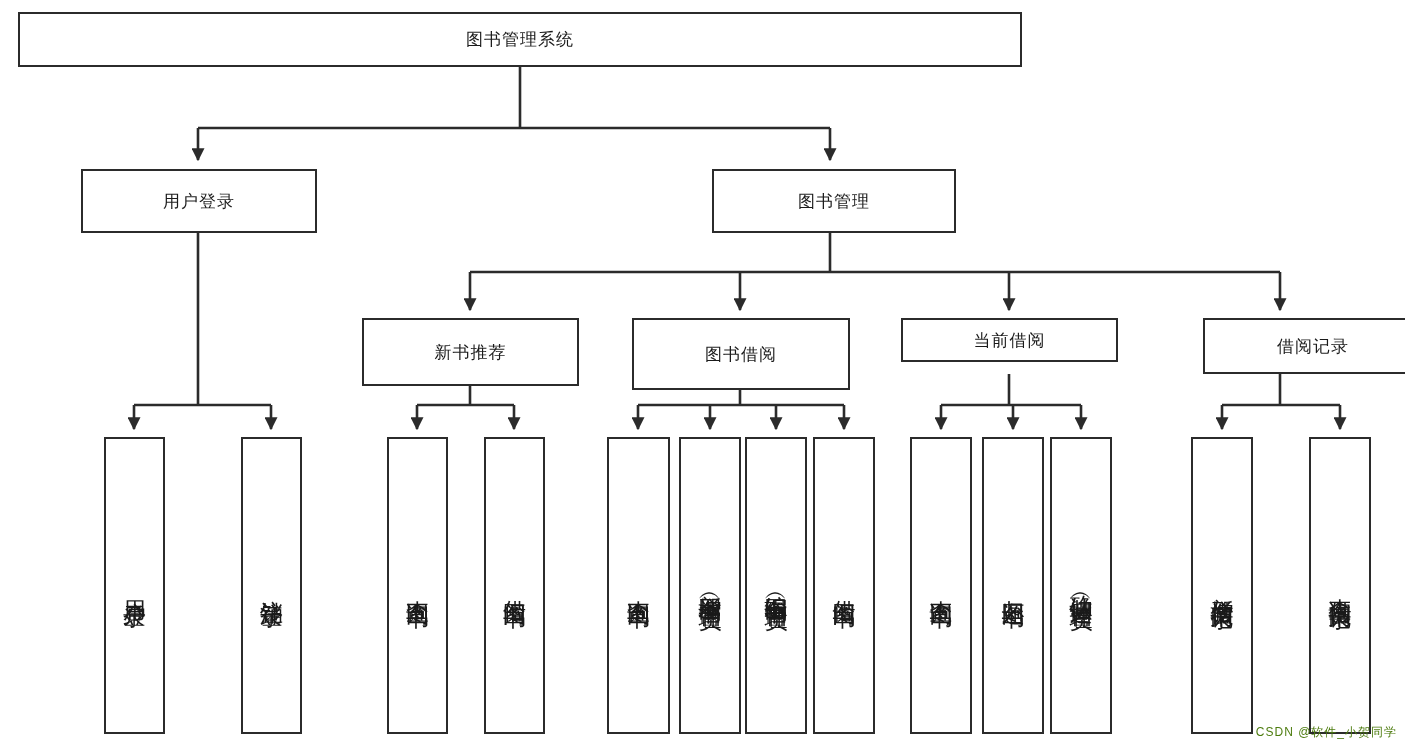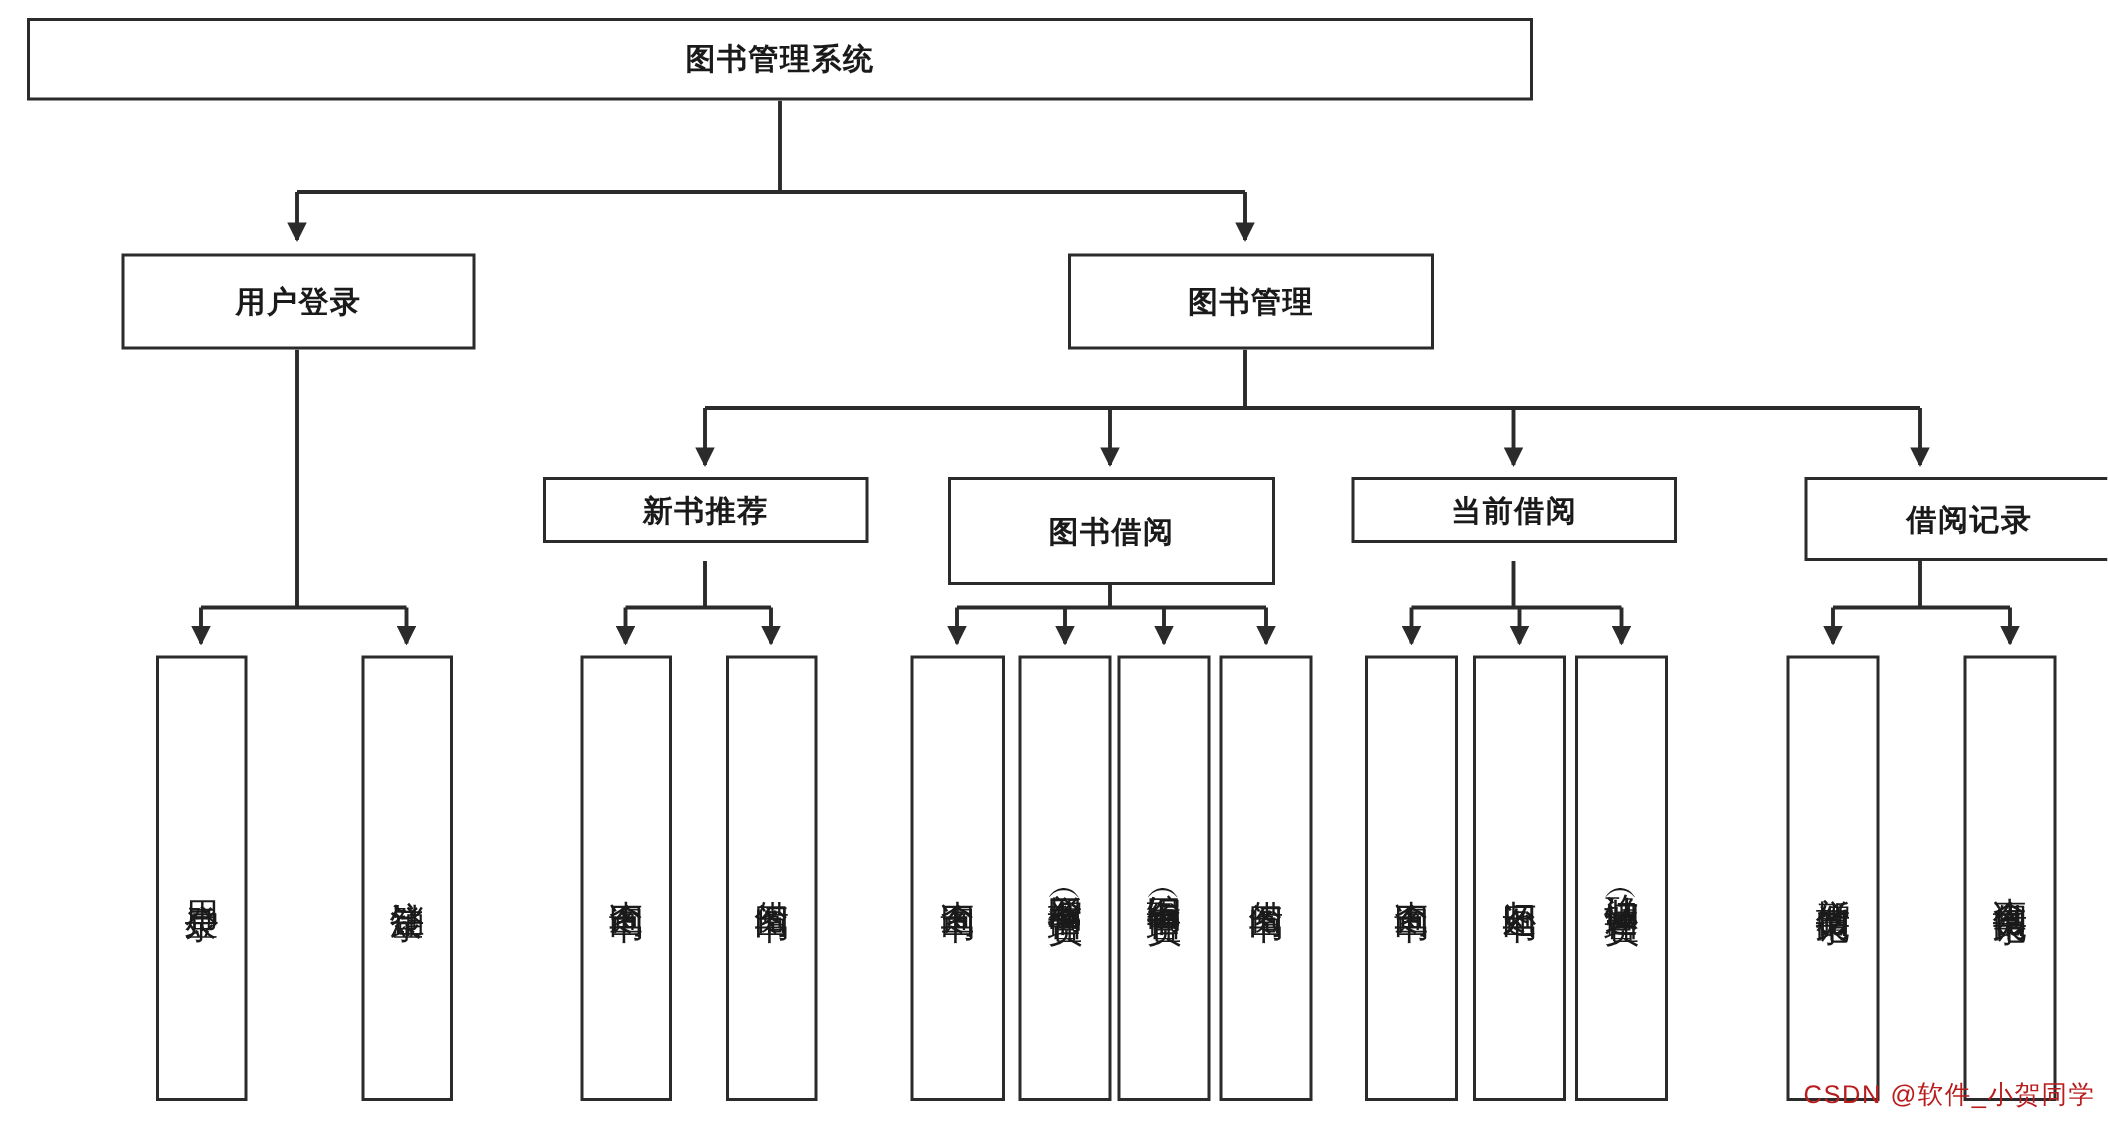--- a/index.html
+++ b/index.html
@@ -21,23 +21,22 @@
     position: absolute;
     box-sizing: border-box;
     border: 2px solid #2b2b2b;
     background: #ffffff;
     display: flex;
     align-items: center;
     justify-content: center;
     color: #1a1a1a;
   }
   .node.horiz {
-    font-size: 20px;
+    font-size: 17px;
     letter-spacing: 1px;
-    font-weight: bold;
   }
   .node.vert {
     writing-mode: vertical-rl;
     text-orientation: upright;
     font-size: 23px;
     line-height: 1.18;
     letter-spacing: 2px;
     padding: 6px 0;
     text-align: center;
     white-space: nowrap;
@@ -52,22 +51,22 @@
     left: 0;
     top: 0;
     width: 1405px;
     height: 747px;
     pointer-events: none;
   }
   .watermark {
     position: absolute;
     right: 8px;
     bottom: 6px;
-    font-size: 17px;
-    color: #b91c1c;
+    font-size: 12px;
+    color: #4d7c0f;
     letter-spacing: 1px;
     white-space: nowrap;
   }
 </style>
 </head>
 <body>
 
 <div id="canvas">
 
   <svg id="links" viewBox="0 0 1405 747" xmlns="http://www.w3.org/2000/svg">
@@ -132,21 +131,21 @@
     <span>图书管理系统</span>
   </div>
 
   <div class="node horiz" id="node-l2-0" style="left: 81px; top: 169px; width: 236px; height: 64px;">
     <span>用户登录</span>
   </div>
   <div class="node horiz" id="node-l2-1" style="left: 712px; top: 169px; width: 244px; height: 64px;">
     <span>图书管理</span>
   </div>
 
-  <div class="node horiz" id="node-l3-0" style="left: 362px; top: 318px; width: 217px; height: 44px; align-items: center;">
+  <div class="node horiz" id="node-l3-0" style="left: 362px; top: 318px; width: 217px; height: 68px; align-items: center;">
     <span>新书推荐</span>
   </div>
   <div class="node horiz" id="node-l3-1" style="left: 632px; top: 318px; width: 218px; height: 72px;">
     <span>图书借阅</span>
   </div>
   <div class="node horiz" id="node-l3-2" style="left: 901px; top: 318px; width: 217px; height: 44px;">
     <span>当前借阅</span>
   </div>
   <div class="node horiz" id="node-l3-3" style="left: 1170px; top: 318px; width: 220px; height: 56px; margin-left: 33px;">
     <span>借阅记录</span>

